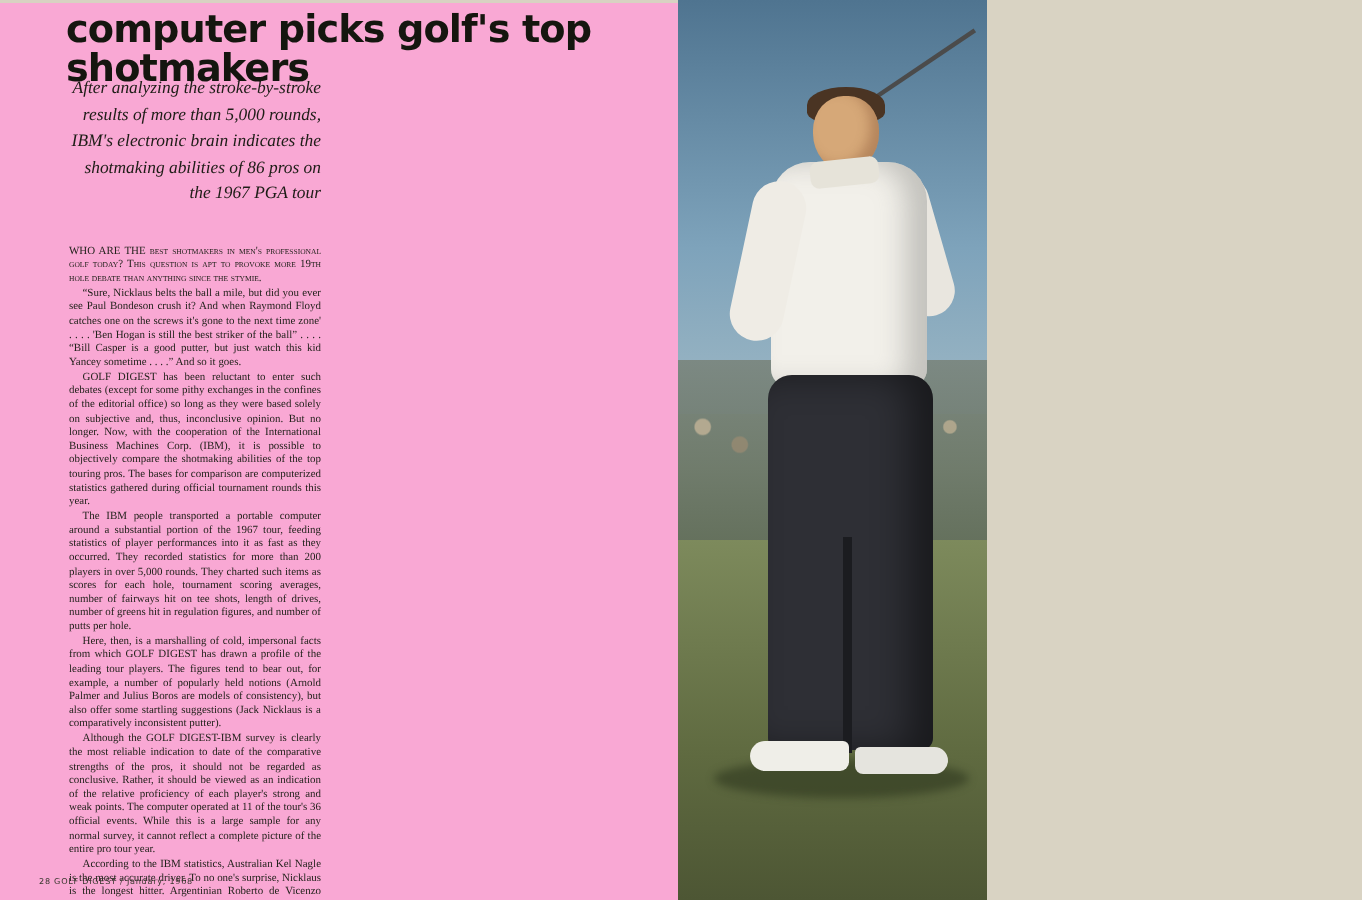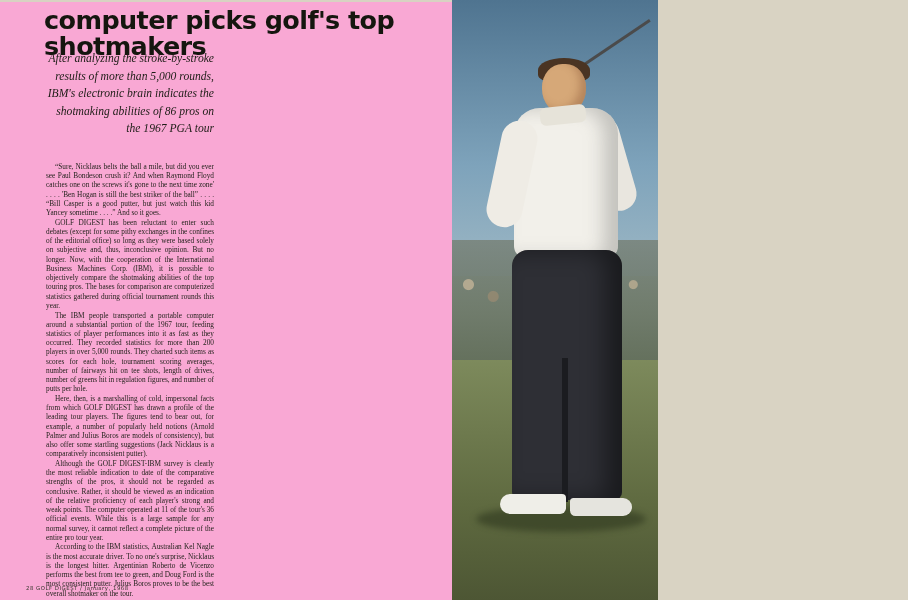--- a/index.html
+++ b/index.html
@@ -154,20 +154,21 @@
 
 <div class="page">
 
   <div class="left-page">
 
     <div class="headline">computer picks golf's top shotmakers</div>
 
     <div class="deck">After analyzing the stroke-by-stroke results of more than 5,000 rounds, IBM's electronic brain indicates the shotmaking abilities of 86 pros on the 1967 PGA tour</div>
 
     <div class="col col-left">
+      <p class="first"><span class="dropinit">WHO ARE THE best shotmakers in men's professional golf today? This question is apt to provoke more 19th hole debate than anything since the stymie.</span></p>
       <p>“Sure, Nicklaus belts the ball a mile, but did you ever see Paul Bondeson crush it? And when Raymond Floyd catches one on the screws it's gone to the next time zone' . . . . 'Ben Hogan is still the best striker of the ball” . . . . “Bill Casper is a good putter, but just watch this kid Yancey sometime . . . .” And so it goes.</p>
       <p>GOLF DIGEST has been reluctant to enter such debates (except for some pithy exchanges in the confines of the editorial office) so long as they were based solely on subjective and, thus, inconclusive opinion. But no longer. Now, with the cooperation of the International Business Machines Corp. (IBM), it is possible to objectively compare the shotmaking abilities of the top touring pros. The bases for comparison are computerized statistics gathered during official tournament rounds this year.</p>
       <p>The IBM people transported a portable computer around a substantial portion of the 1967 tour, feeding statistics of player performances into it as fast as they occurred. They recorded statistics for more than 200 players in over 5,000 rounds. They charted such items as scores for each hole, tournament scoring averages, number of fairways hit on tee shots, length of drives, number of greens hit in regulation figures, and number of putts per hole.</p>
       <p>Here, then, is a marshalling of cold, impersonal facts from which GOLF DIGEST has drawn a profile of the leading tour players. The figures tend to bear out, for example, a number of popularly held notions (Arnold Palmer and Julius Boros are models of consistency), but also offer some startling suggestions (Jack Nicklaus is a comparatively inconsistent putter).</p>
       <p>Although the GOLF DIGEST-IBM survey is clearly the most reliable indication to date of the comparative strengths of the pros, it should not be regarded as conclusive. Rather, it should be viewed as an indication of the relative proficiency of each player's strong and weak points. The computer operated at 11 of the tour's 36 official events. While this is a large sample for any normal survey, it cannot reflect a complete picture of the entire pro tour year.</p>
       <p>According to the IBM statistics, Australian Kel Nagle is the most accurate driver. To no one's surprise, Nicklaus is the longest hitter. Argentinian Roberto de Vicenzo performs the best from tee to green, and Doug Ford is the most consistent putter. Julius Boros proves to be the best overall shotmaker on the tour.</p>
 
     </div>
 
 

